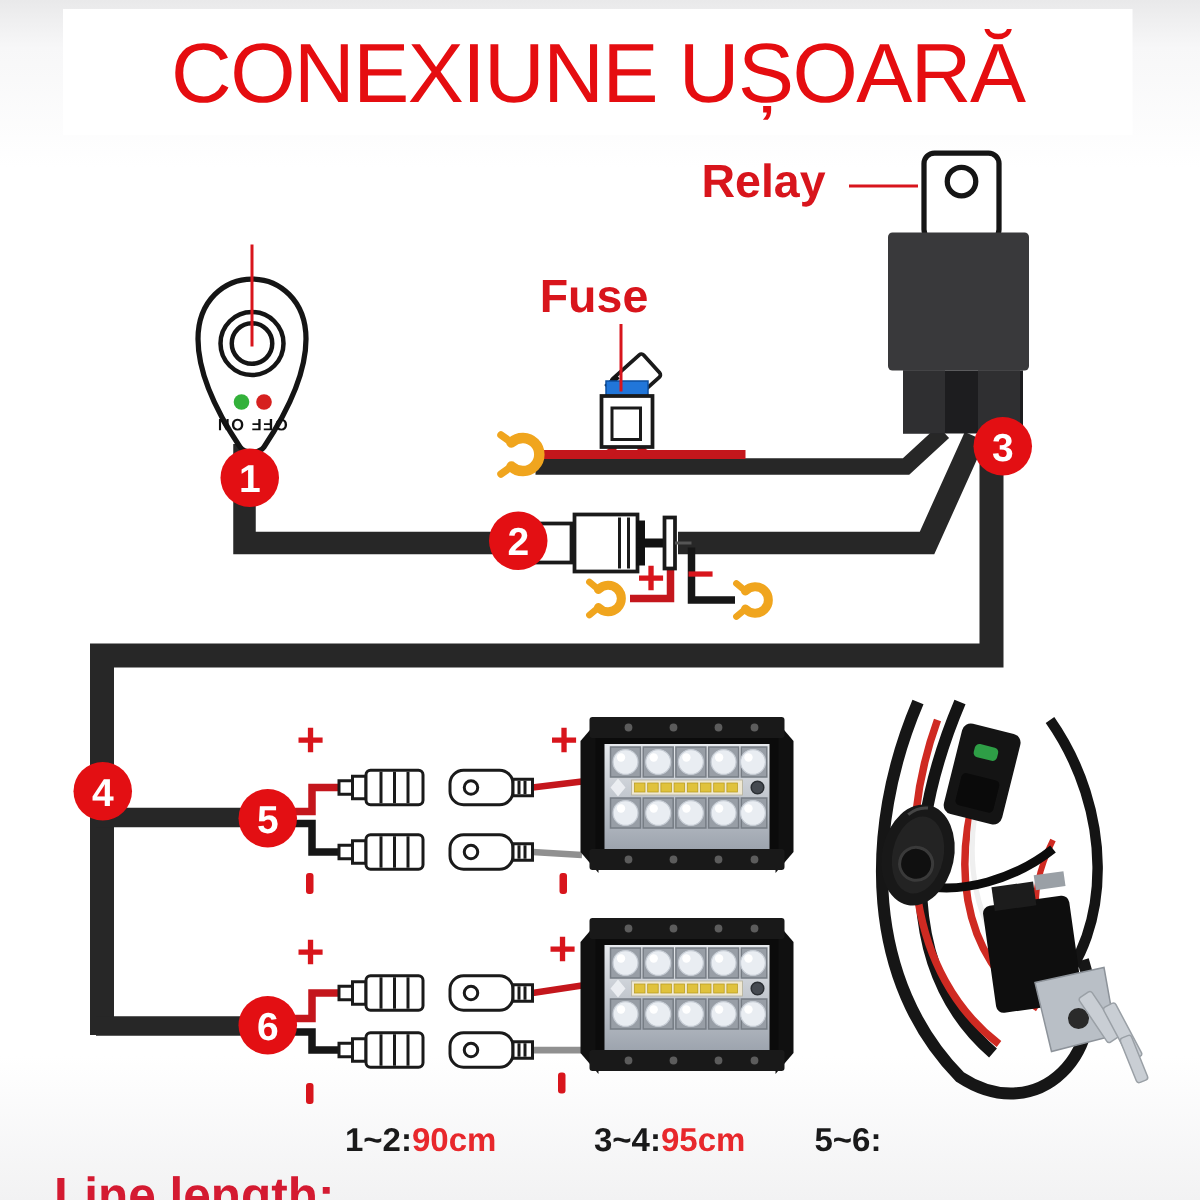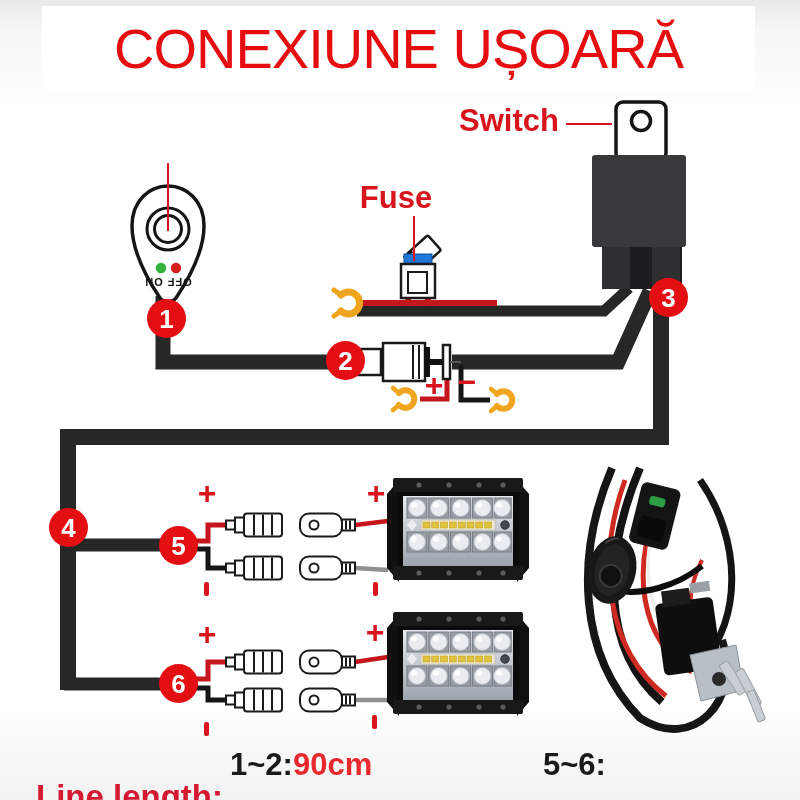--- a/index.html
+++ b/index.html
@@ -23,21 +23,21 @@
     line-height:1;
   }
   .plus{width:36px;text-align:center;font-size:32px;font-weight:bold;color:#d8151c;line-height:1;}
   .minus-txt{width:36px;text-align:center;font-size:32px;font-weight:bold;color:#d8151c;line-height:1;}
   .minus-tick{width:5px;height:14px;border-radius:2px;background:#d8151c;}
   .onoff{
     width:60px;text-align:center;font-size:11px;font-weight:bold;color:#111;
     transform:rotate(180deg);letter-spacing:1px;
   }
   #bottom-line{color:#d41a31;font-weight:bold;font-size:33px;white-space:nowrap;}
-  .seg{display:flex;font-weight:bold;font-size:31px;white-space:nowrap;}
+  .seg{display:flex;font-weight:bold;font-size:22px;white-space:nowrap;}
   .seg .rng{color:#1a1a1a;}
   .seg .val{color:#e8282c;}
   svg{position:absolute;left:0;top:0;}
 </style>
 </head>
 <body>
 
 <div id="stage">
 
   <svg width="800" height="800" viewBox="0 0 800 800">
@@ -265,21 +265,21 @@
       <path d="M414,216 L414,261"></path>
       <path d="M566,124 L612,124"></path>
     </g>
   </svg>
 
   <div id="banner" class="abs">
     <div id="title">CONEXIUNE UȘOARĂ</div>
   </div>
 
   <div class="abs red-label" style="left:326px;top:180px;width:140px;">Fuse</div>
-  <div class="abs red-label" style="left:454px;top:103px;width:110px;">Switch</div>
+  <div class="abs red-label" style="left:454px;top:103px;width:110px;">Relay</div>
 
   <div class="abs onoff" style="left:138px;top:276px;">OFF ON</div>
 
   <div class="abs badge" style="left:147px;top:299px;">1</div>
   <div class="abs badge" style="left:326px;top:341px;">2</div>
   <div class="abs badge" style="left:649px;top:278px;">3</div>
   <div class="abs badge" style="left:49px;top:508px;">4</div>
   <div class="abs badge" style="left:159px;top:526px;">5</div>
   <div class="abs badge" style="left:159px;top:664px;">6</div>
 
@@ -294,17 +294,21 @@
   <div class="abs minus-tick" style="left:204px;top:582px;"></div>
   <div class="abs minus-tick" style="left:373px;top:582px;"></div>
   <div class="abs minus-tick" style="left:204px;top:722px;"></div>
   <div class="abs minus-tick" style="left:372px;top:715px;"></div>
 
   <div class="abs" id="bottom-line" style="left:36px;top:742px;margin-top:36px;">Line length:</div>
   <div class="abs seg" style="left:230px;top:747px;">
     <span class="rng">1~2:</span>
       <span class="val">90cm</span>
   </div>
+  <div class="abs seg" style="left:396px;top:747px;">
+    <span class="rng">3~4:</span>
+      <span class="val">95cm</span>
+  </div>
   <div class="abs seg" style="left:543px;top:747px;flex-direction:column;">
     <span class="rng">5~6:</span>
   </div>
 
 </div>
 
 </body></html>

